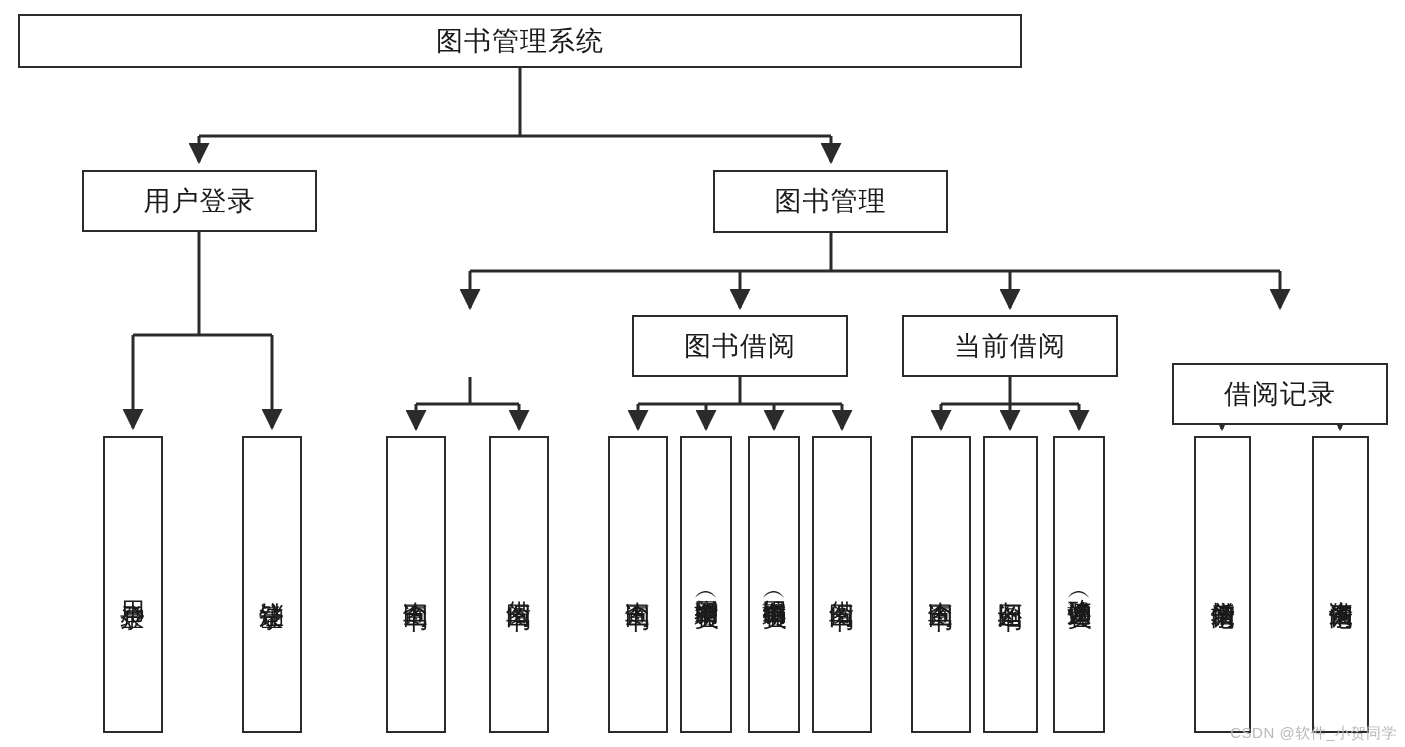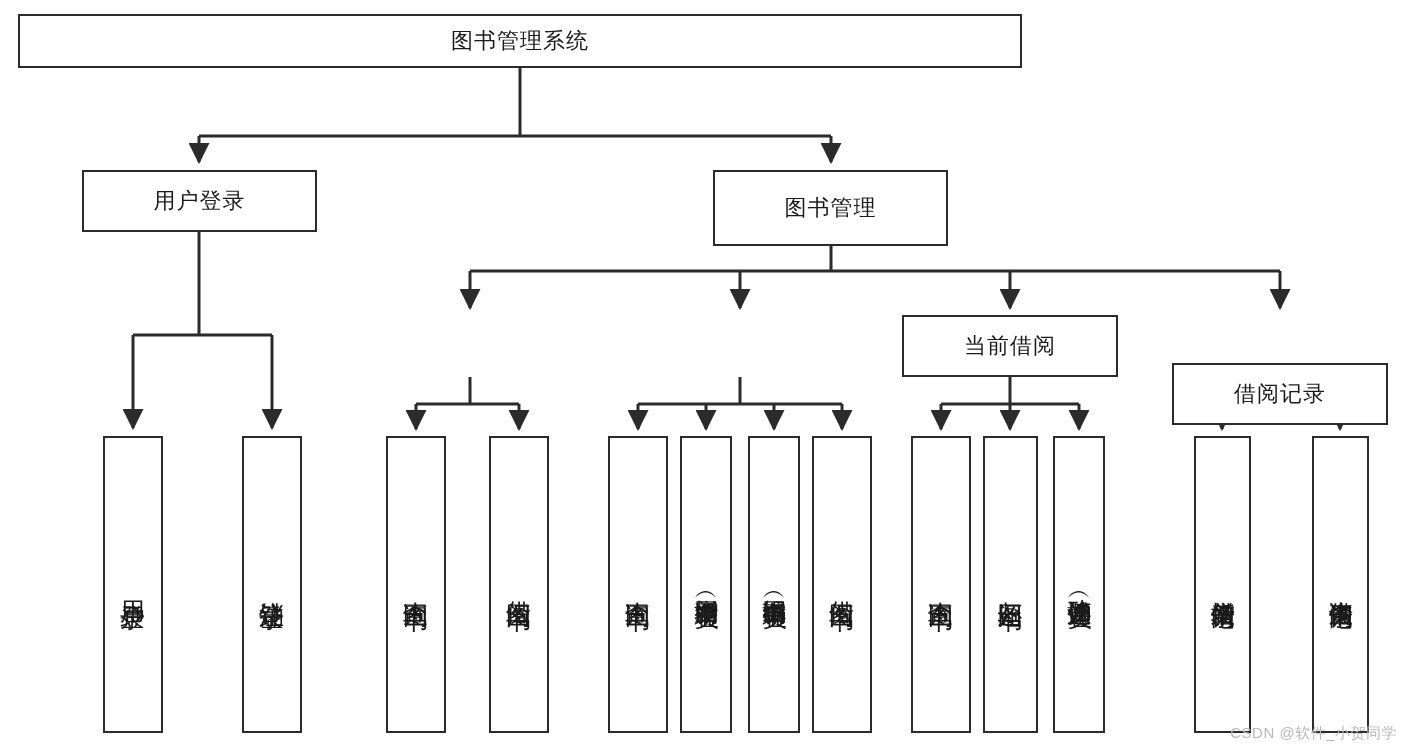--- a/index.html
+++ b/index.html
@@ -30,21 +30,21 @@
     position: absolute;
     box-sizing: border-box;
     background: #ffffff;
     border: 2px solid #2b2b2b;
     display: flex;
     align-items: center;
     justify-content: center;
     color: #1a1a1a;
   }
   .node.h {
-    font-size: 22px;
+    font-size: 27px;
     letter-spacing: 1px;
     line-height: 1;
   }
   .node.h .label {
     display: block;
     white-space: nowrap;
   }
   .node.v {
     align-items: center;
     justify-content: center;
@@ -128,24 +128,27 @@
     </g>
   </svg>
 
   <div class="node h" style="left:18px; top:14px; width:1004px; height:54px;">
     <span class="label">图书管理系统</span>
   </div>
 
   <div class="node h" style="left:82px; top:170px; width:235px; height:62px;">
     <span class="label">用户登录</span>
   </div>
-  <div class="node h" style="left:713px; top:170px; width:235px; height:76px;">
+  <div class="node h" style="left:713px; top:170px; width:235px; height:63px;">
     <span class="label">图书管理</span>
   </div>
 
+  <div class="node h" style="left:632px; top:315px; width:216px; height:62px;">
+    <span class="label">图书借阅</span>
+  </div>
   <div class="node h" style="left:902px; top:315px; width:216px; height:62px;">
     <span class="label">当前借阅</span>
   </div>
   <div class="node h" style="left:1172px; top:315px; width:216px; height:62px;margin-top:48px;">
     <span class="label">借阅记录</span>
   </div>
 
   <div class="node v" style="left:103px; top:436px; width:60px; height:297px;">
     <span class="label">用户登录</span>
   </div>

